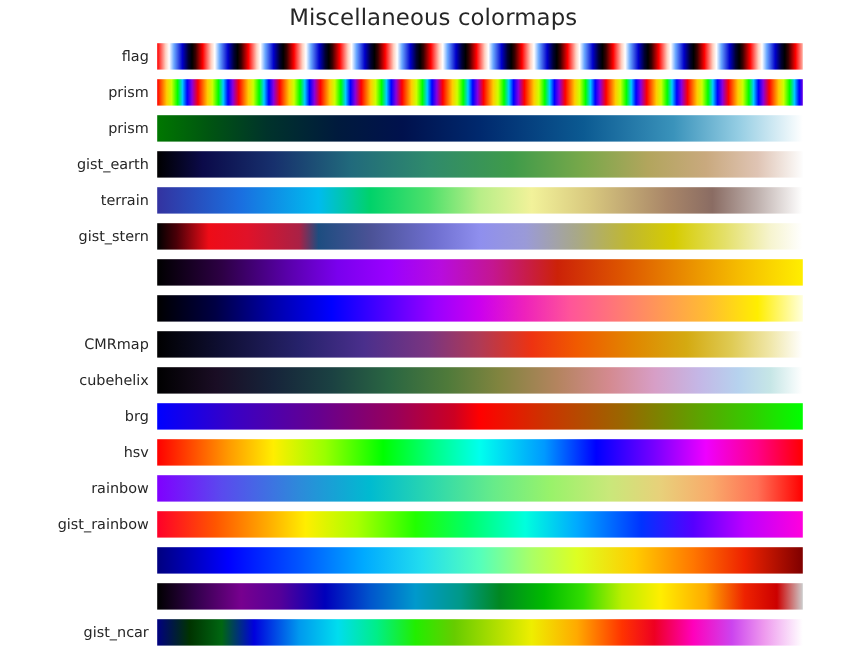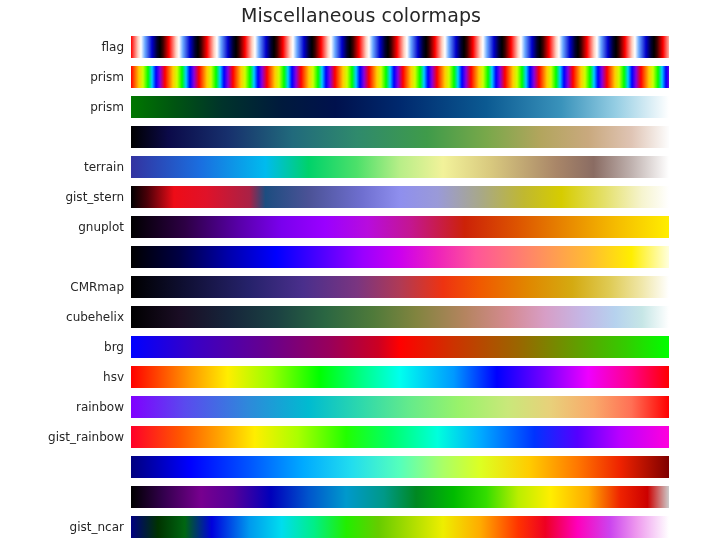--- a/index.html
+++ b/index.html
@@ -74,32 +74,32 @@
       </div>
       <div class="cmap-row">
         <div class="cmap-label">prism</div>
         <div class="cmap-bar" style="background-image: repeating-linear-gradient(to right, rgb(255, 0, 0) 0px, rgb(255, 102, 0) 4px, rgb(255, 204, 0) 8px, rgb(204, 255, 0) 12px, rgb(0, 255, 0) 17px, rgb(0, 204, 255) 21px, rgb(0, 0, 255) 25px, rgb(136, 0, 221) 29px, rgb(255, 0, 0) 34px);"></div>
       </div>
       <div class="cmap-row">
         <div class="cmap-label">prism</div>
         <div class="cmap-bar" style="background-image: linear-gradient(to right, rgb(0, 119, 0) 0%, rgb(0, 85, 17) 8%, rgb(0, 51, 43) 17%, rgb(0, 26, 61) 28%, rgb(0, 17, 77) 38%, rgb(0, 41, 110) 50%, rgb(11, 90, 146) 66%, rgb(58, 147, 187) 80%, rgb(148, 205, 227) 90%, rgb(255, 255, 255) 100%);"></div>
       </div>
       <div class="cmap-row">
+        <div class="cmap-label">gist_earth</div>
         <div class="cmap-bar" style="background-image: linear-gradient(to right, rgb(0, 0, 0) 0%, rgb(11, 10, 73) 7%, rgb(23, 48, 109) 18%, rgb(33, 106, 124) 30%, rgb(47, 138, 108) 42%, rgb(63, 155, 74) 55%, rgb(120, 168, 74) 66%, rgb(178, 165, 93) 76%, rgb(201, 169, 126) 85%, rgb(223, 196, 180) 93%, rgb(253, 253, 253) 100%);"></div>
       </div>
       <div class="cmap-row">
         <div class="cmap-label">terrain</div>
         <div class="cmap-bar" style="background-image: linear-gradient(to right, rgb(51, 51, 160) 0%, rgb(26, 111, 224) 13%, rgb(0, 187, 238) 25%, rgb(0, 210, 106) 33%, rgb(77, 224, 106) 42%, rgb(184, 238, 136) 50%, rgb(242, 242, 154) 58%, rgb(216, 200, 126) 67%, rgb(169, 134, 104) 79%, rgb(138, 108, 99) 86%, rgb(191, 177, 174) 93%, rgb(255, 255, 255) 100%);"></div>
       </div>
       <div class="cmap-row">
         <div class="cmap-label">gist_stern</div>
         <div class="cmap-bar" style="background-image: linear-gradient(to right, rgb(0, 0, 0) 0%, rgb(74, 0, 8) 3%, rgb(238, 12, 23) 8%, rgb(224, 18, 41) 14%, rgb(170, 33, 69) 22%, rgb(29, 77, 128) 25%, rgb(75, 82, 150) 33%, rgb(111, 111, 208) 43%, rgb(143, 143, 238) 50%, rgb(154, 154, 216) 57%, rgb(168, 168, 136) 65%, rgb(192, 184, 48) 73%, rgb(214, 204, 0) 80%, rgb(228, 224, 106) 88%, rgb(246, 244, 207) 95%, rgb(255, 255, 255) 100%);"></div>
       </div>
       <div class="cmap-row">
-        <div class="cmap-label">gnuplot</div>
         <div class="cmap-bar" style="background-image: linear-gradient(to right, rgb(0, 0, 0) 0%, rgb(45, 0, 68) 10%, rgb(88, 0, 168) 20%, rgb(122, 0, 238) 28%, rgb(154, 0, 255) 36%, rgb(184, 12, 221) 44%, rgb(196, 22, 144) 52%, rgb(204, 34, 8) 62%, rgb(221, 85, 0) 72%, rgb(232, 136, 0) 81%, rgb(245, 187, 0) 90%, rgb(255, 238, 0) 100%);"></div>
       </div>
       <div class="cmap-row">
         <div class="cmap-bar" style="background-image: linear-gradient(to right, rgb(0, 0, 0) 0%, rgb(0, 0, 68) 9%, rgb(0, 0, 170) 18%, rgb(0, 0, 255) 27%, rgb(85, 0, 255) 36%, rgb(153, 0, 255) 43%, rgb(204, 0, 238) 50%, rgb(238, 34, 187) 57%, rgb(255, 85, 153) 64%, rgb(255, 119, 119) 71%, rgb(255, 153, 85) 78%, rgb(255, 187, 51) 85%, rgb(255, 238, 0) 93%, rgb(255, 255, 221) 100%);"></div>
       </div>
       <div class="cmap-row">
         <div class="cmap-label">CMRmap</div>
         <div class="cmap-bar" style="background-image: linear-gradient(to right, rgb(0, 0, 0) 0%, rgb(15, 15, 51) 10%, rgb(38, 34, 107) 22%, rgb(74, 47, 140) 32%, rgb(122, 53, 128) 42%, rgb(176, 58, 85) 50%, rgb(238, 51, 17) 58%, rgb(240, 90, 0) 65%, rgb(224, 136, 0) 74%, rgb(212, 170, 17) 82%, rgb(223, 203, 85) 89%, rgb(240, 231, 170) 95%, rgb(255, 255, 255) 100%);"></div>
       </div>
       <div class="cmap-row">

